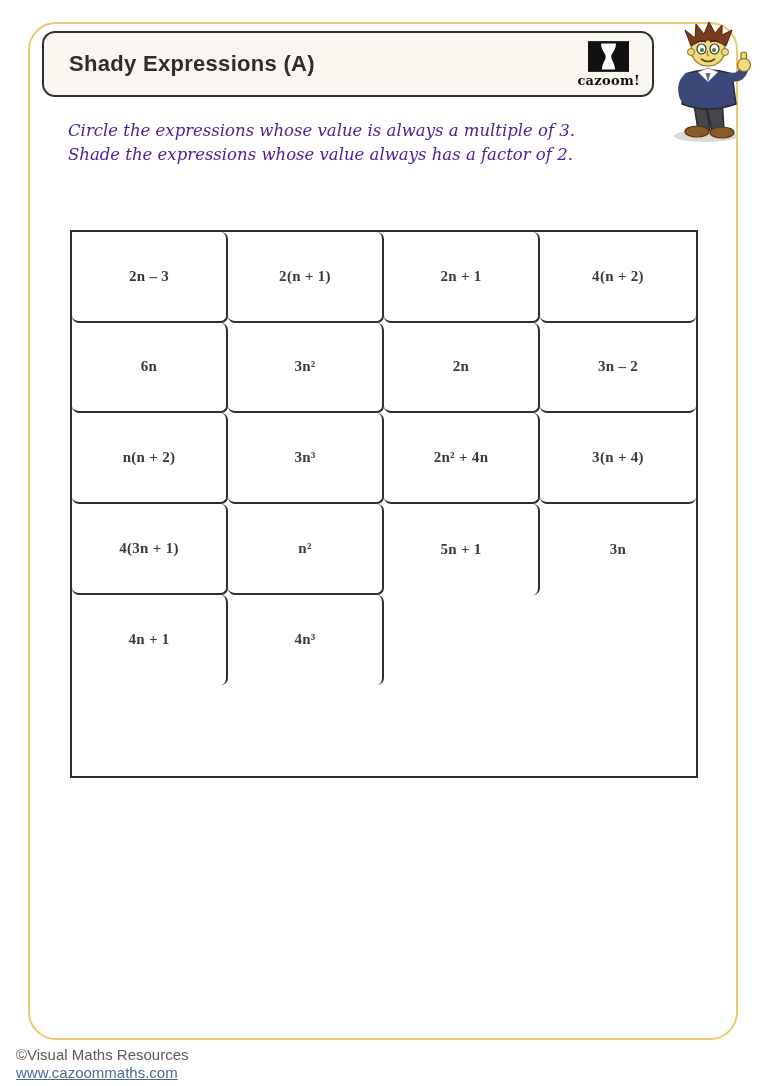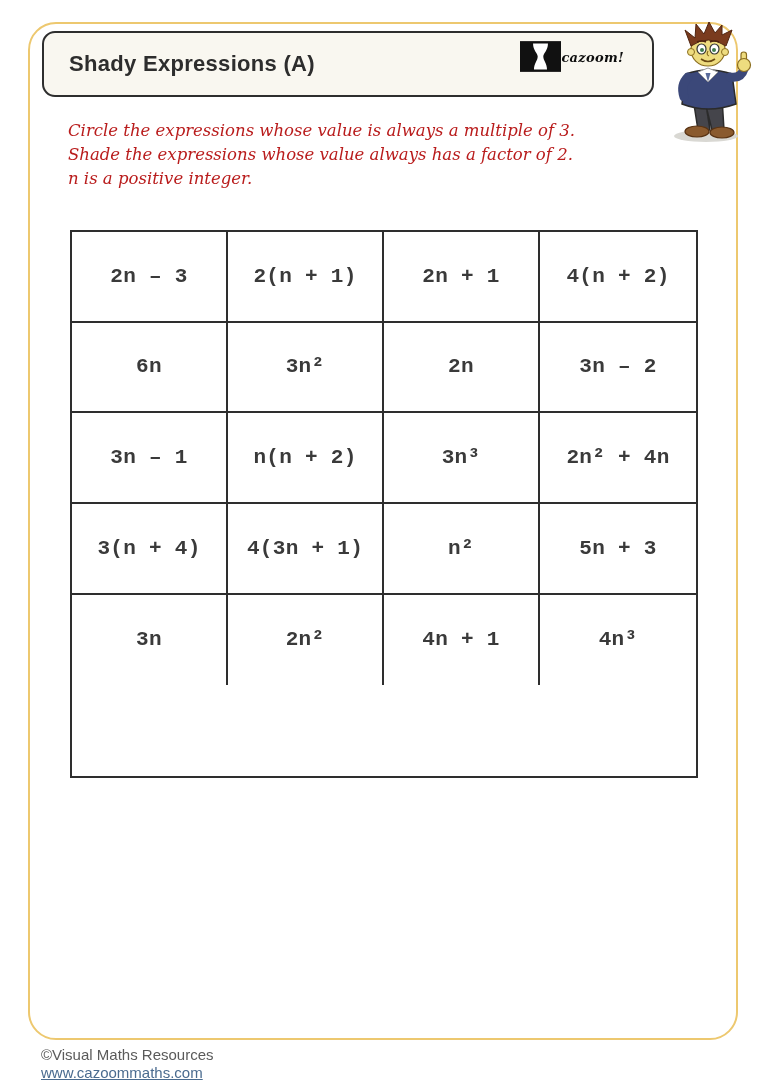--- a/index.html
+++ b/index.html
@@ -14,47 +14,48 @@
   }
   .title-box {
     position:absolute; left:42px; top:31px; width:612px; height:66px;
     background:var(--title-box-bg,#f9f7f0); border:2.5px solid var(--box-border,#2e2e2e);
     border-radius:13px; display:flex; align-items:center; padding-left:25px;
   }
   .title {
     font-size:22px; font-weight:700; color:#2d2d2d; letter-spacing:0.3px;
     font-family:"Liberation Sans", sans-serif;
   }
-  .logo { position:absolute; right:28px; top:8px; display:flex; flex-direction:row; align-items:center;font-style:italic; }
+  .logo { position:absolute; right:12px; top:8px; display:flex; flex-direction:column; align-items:center; }
   .logo svg { width:41px; height:31px; display:block; }
   .logo-text {
     font-family:"DejaVu Serif", serif; font-weight:700; font-size:13px; color:#0d0d0d;
     margin-top:1px; letter-spacing:0.3px;
   }
   .mascot { position:absolute; left:656px; top:22px; width:106px; height:122px; z-index:3; }
   .instructions {
     position:absolute; left:68px; top:119px;
     font-family:"DejaVu Serif", serif; font-style:italic; font-size:16.5px;
-    color:#b91c1c; line-height:24px;
+    color:#4c1d95; line-height:24px;
   }
   .grid {
     position:absolute; left:70px; top:230px; width:628px; height:548px;
     display:grid; grid-template-columns:repeat(4,1fr); grid-template-rows:repeat(6,1fr);
     border:2.5px solid var(--grid-border,#2e2e2e); background:#fff;
   }
   .cell {
     border-right:2px solid var(--grid-border,#2e2e2e);
     border-bottom:2px solid var(--grid-border,#2e2e2e);
     display:flex; align-items:center; justify-content:center;
-    font-size:21px; font-weight:700; color:#3a3a3a; letter-spacing:0.3px;
-    font-family:Liberation Mono, monospace;
+    font-size:15px; font-weight:700; color:#3a3a3a; letter-spacing:0.3px;
+    font-family:Liberation Serif, serif;
+    border-radius:7px;
   }
   .cell:nth-child(4n) { border-right:none; }
   .cell:nth-last-child(-n+4) { border-bottom:none; }
-  .footer { position:absolute; left:41px; top:1046px; font-size:15px; line-height:18px; color:var(--footer-text,#5a5a5a); }
+  .footer { position:absolute; left:16px; top:1046px; font-size:15px; line-height:18px; color:var(--footer-text,#5a5a5a); }
   .footer a { color:var(--link-color,#4a6b8f); text-decoration:underline; cursor:pointer; display:inline-block; }
 </style>
 </head>
 <body>
 
 <div class="page">
   <div class="frame"></div>
 
   <div class="title-box">
     <h1 class="title">Shady Expressions (A)</h1>
@@ -89,42 +90,39 @@
     <circle cx="58" cy="28" r="2" fill="#3f7d4f"></circle>
     <path d="M41 20 Q46 18 50 20" stroke="#4f2410" stroke-width="1.5" fill="none"></path>
     <path d="M54 20 Q58 18 63 20" stroke="#4f2410" stroke-width="1.5" fill="none"></path>
     <path d="M52 29 Q50 33 53 34" stroke="#8a6d1f" stroke-width="1.2" fill="none"></path>
     <path d="M45 37 Q52 42 59 37" stroke="#6b4a12" stroke-width="1.6" fill="none"></path>
   </svg>
 
   <div class="instructions">
     <p>Circle the expressions whose value is always a multiple of 3.</p>
     <p>Shade the expressions whose value always has a factor of 2.</p>
-    <p>n is a positive integer.</p>
   </div>
 
   <div class="grid">
       <div class="cell">2n – 3</div>
       <div class="cell">2(n + 1)</div>
       <div class="cell">2n + 1</div>
       <div class="cell">4(n + 2)</div>
       <div class="cell">6n</div>
       <div class="cell">3n²</div>
       <div class="cell">2n</div>
       <div class="cell">3n – 2</div>
-      <div class="cell">3n – 1</div>
       <div class="cell">n(n + 2)</div>
       <div class="cell">3n³</div>
       <div class="cell">2n² + 4n</div>
       <div class="cell">3(n + 4)</div>
       <div class="cell">4(3n + 1)</div>
       <div class="cell">n²</div>
-      <div class="cell">5n + 3</div>
+      <div class="cell">5n + 1</div>
       <div class="cell">3n</div>
-      <div class="cell">2n²</div>
       <div class="cell">4n + 1</div>
       <div class="cell">4n³</div>
     </div>
 
   <div class="footer">
     <div>©Visual Maths Resources</div>
     <a>www.cazoommaths.com</a>
   </div>
 </div>
 

